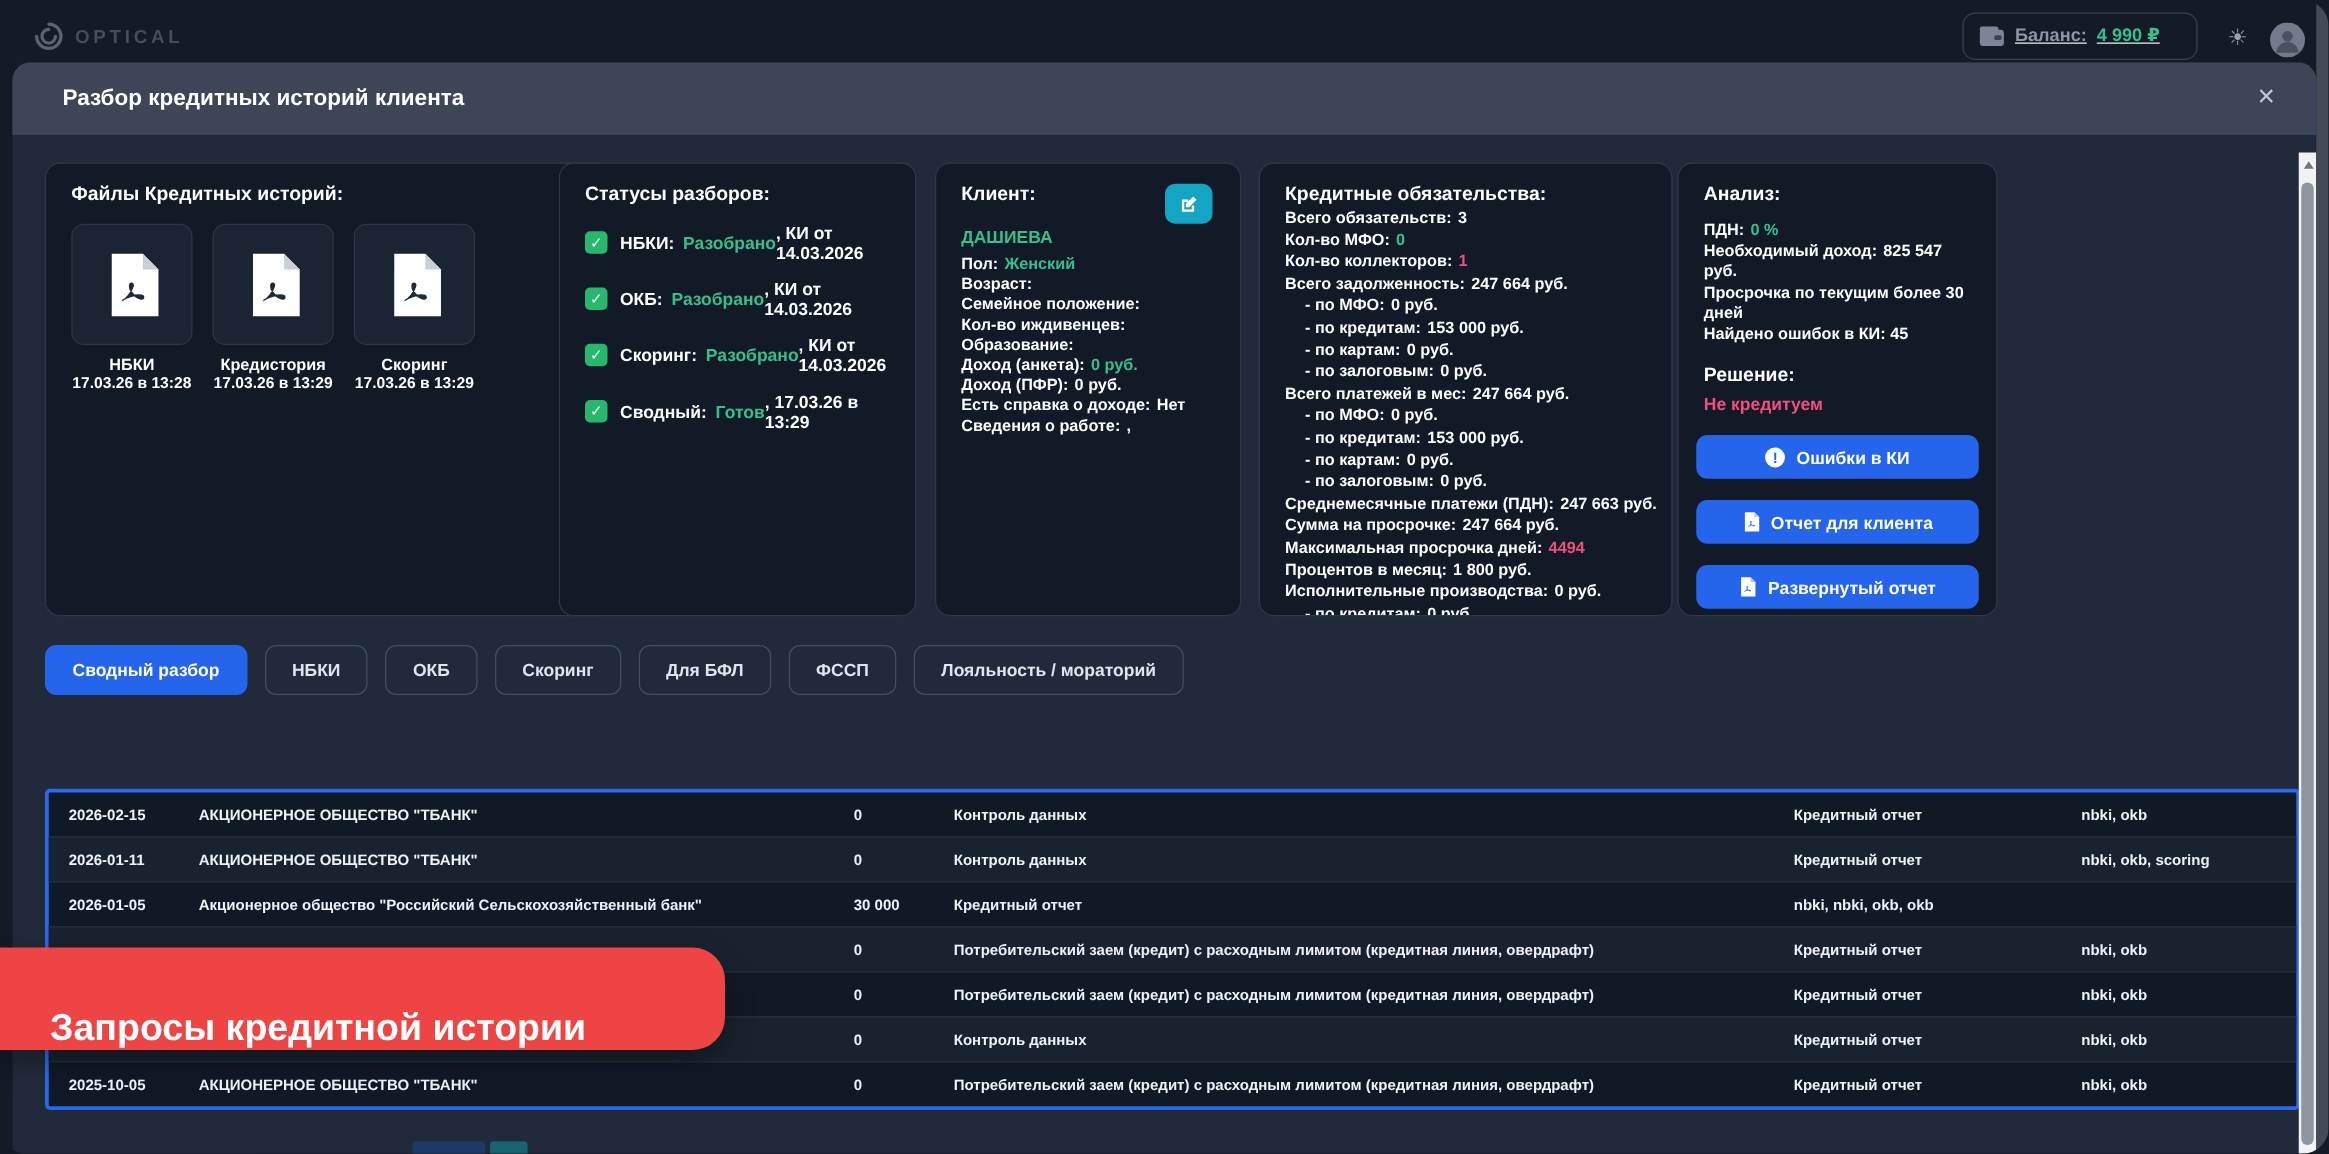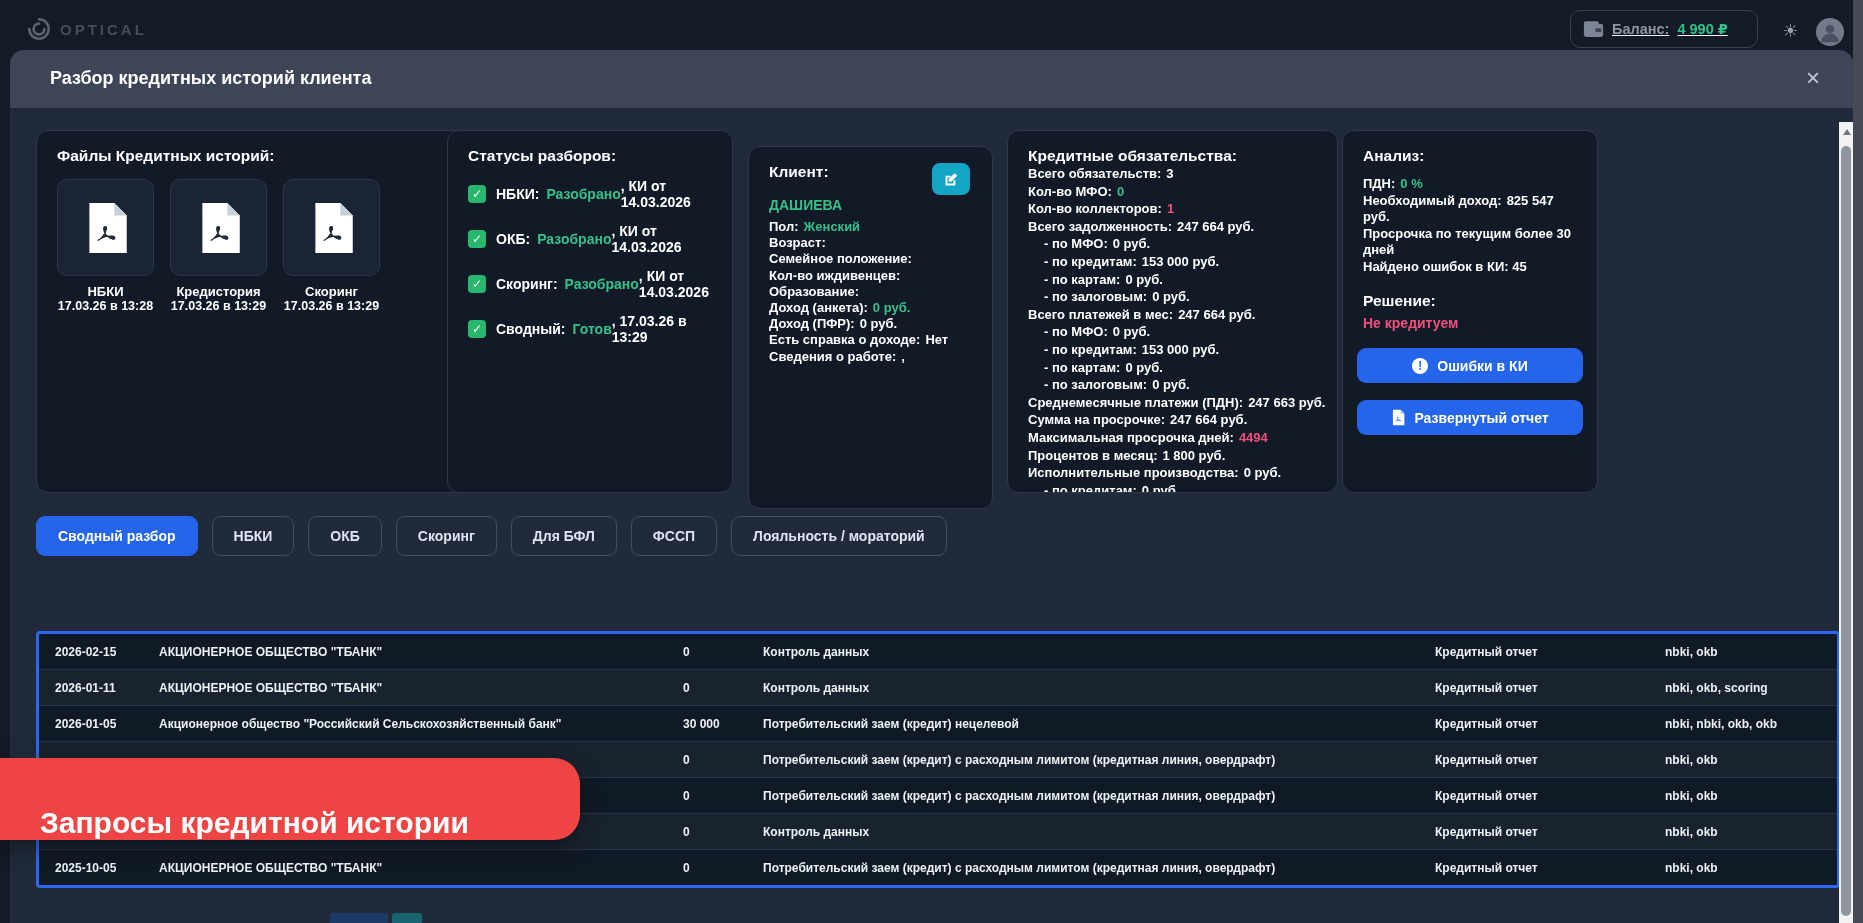--- a/index.html
+++ b/index.html
@@ -1,17 +1,17 @@
 <!DOCTYPE html>
 <html><head>
 <meta charset="utf-8">
 <style>
   html,body{margin:0;padding:0;background:#141a26;}
   #screen{position:relative;width:1863px;height:923px;overflow:hidden;
-    font-family:"Liberation Sans","DejaVu Sans",sans-serif;color:#eef1f6;background:#141a26;}
+    font-family:"Liberation Sans","DejaVu Sans",sans-serif;color:#eef1f6;background:#141a26;border-radius:21px;}
   
   .logo{position:absolute;left:26px;top:16px;display:flex;align-items:center;gap:8px;}
   .logo-text{font-size:15px;font-weight:700;letter-spacing:3px;color:#454d5c;}
   .balance-pill{position:absolute;left:1570px;top:10px;width:188px;height:38px;
     border:1.5px solid #39424f;border-radius:10px;display:flex;align-items:center;gap:8px;
     padding:0 12px;box-sizing:border-box;text-decoration:underline;}
   .balance-label{font-size:14.5px;font-weight:700;color:#8d96a6;}
   .balance-value{font-size:14.5px;font-weight:700;color:#31c28e;}
   .sun{position:absolute;left:1782px;top:20px;font-size:18px;color:#98a1b1;cursor:pointer;}
   .avatar{position:absolute;left:1816px;top:18px;width:28px;height:28px;cursor:pointer;}
@@ -203,21 +203,21 @@
     <div class="srow">
       <span class="chk">
           <span>✓</span>
         </span>
       <span class="sl">Сводный:</span>
         <span class="g">Готов</span>
         <span class="sr">, 17.03.26 в 13:29</span>
     </div>
   </div>
 
-  <div class="card" style="left:748px;width:245px;margin-top:16px;">
+  <div class="card" style="left:748px;width:245px;">
     <div class="card-title">Клиент:</div>
     <button class="edit-btn">
       <svg width="17" height="17" viewBox="0 0 20 20">
           <path d="M3 5.5h6v2.2H5.2v7.1h7.1V11h2.2v6H3z" fill="#fff"></path>
           <path d="M13.6 2.6l3.1 3.1-6.9 6.9H6.7V9.5z" fill="#fff"></path>
         </svg>
     </button>
     <div class="cname">ДАШИЕВА</div>
     <div style="margin-top:6px;">
       <div class="crow"><span>Пол:</span><span class="val g">Женский</span></div>
@@ -271,20 +271,28 @@
       <button class="bluebtn">
         <span class="alert-ic">!</span>
         <span>Ошибки в КИ</span>
       </button>
       <button class="bluebtn">
         <svg width="14" height="17" viewBox="0 0 44 52">
             <path d="M6 2h24l12 12v36H6z" fill="#fff"></path>
             <path d="M30 2l12 12H30z" fill="#b9c4e8"></path>
             <path d="M14 38c3-1 7-6 8.5-11 .8-2.8-2.6-3.6-2.8-.6-.3 4.4 4.6 9.6 8.8 10.4 3 .5 2.6-2.8.2-3-4.8-.5-11 1.6-14.7 4.2z" fill="#2565ec" stroke="#2565ec" stroke-width="1"></path>
           </svg>
+        <span>Отчет для клиента</span>
+      </button>
+      <button class="bluebtn">
+        <svg width="14" height="17" viewBox="0 0 44 52">
+            <path d="M6 2h24l12 12v36H6z" fill="#fff"></path>
+            <path d="M30 2l12 12H30z" fill="#b9c4e8"></path>
+            <path d="M14 38c3-1 7-6 8.5-11 .8-2.8-2.6-3.6-2.8-.6-.3 4.4 4.6 9.6 8.8 10.4 3 .5 2.6-2.8.2-3-4.8-.5-11 1.6-14.7 4.2z" fill="#2565ec" stroke="#2565ec" stroke-width="1"></path>
+          </svg>
         <span>Развернутый отчет</span>
       </button>
     </div>
   </div>
 
   <div class="tabsrow tabs1">
     <div class="tab active">Сводный разбор</div>
     <div class="tab">НБКИ</div>
     <div class="tab">ОКБ</div>
     <div class="tab">Скоринг</div>
@@ -308,21 +316,20 @@
         <span>АКЦИОНЕРНОЕ ОБЩЕСТВО "ТБАНК"</span>
         <span>0</span>
         <span>Контроль данных</span>
         <span>Кредитный отчет</span>
         <span>nbki, okb, scoring</span>
     </div>
     <div class="trow">
       <span>2026-01-05</span>
         <span>Акционерное общество "Российский Сельскохозяйственный банк"</span>
         <span>30 000</span>
-        <span>Потребительский заем (кредит) нецелевой</span>
         <span>Кредитный отчет</span>
         <span>nbki, nbki, okb, okb</span>
     </div>
     <div class="trow alt">
       <span></span>
         <span></span>
         <span>0</span>
         <span>Потребительский заем (кредит) с расходным лимитом (кредитная линия, овердрафт)</span>
         <span>Кредитный отчет</span>
         <span>nbki, okb</span>

